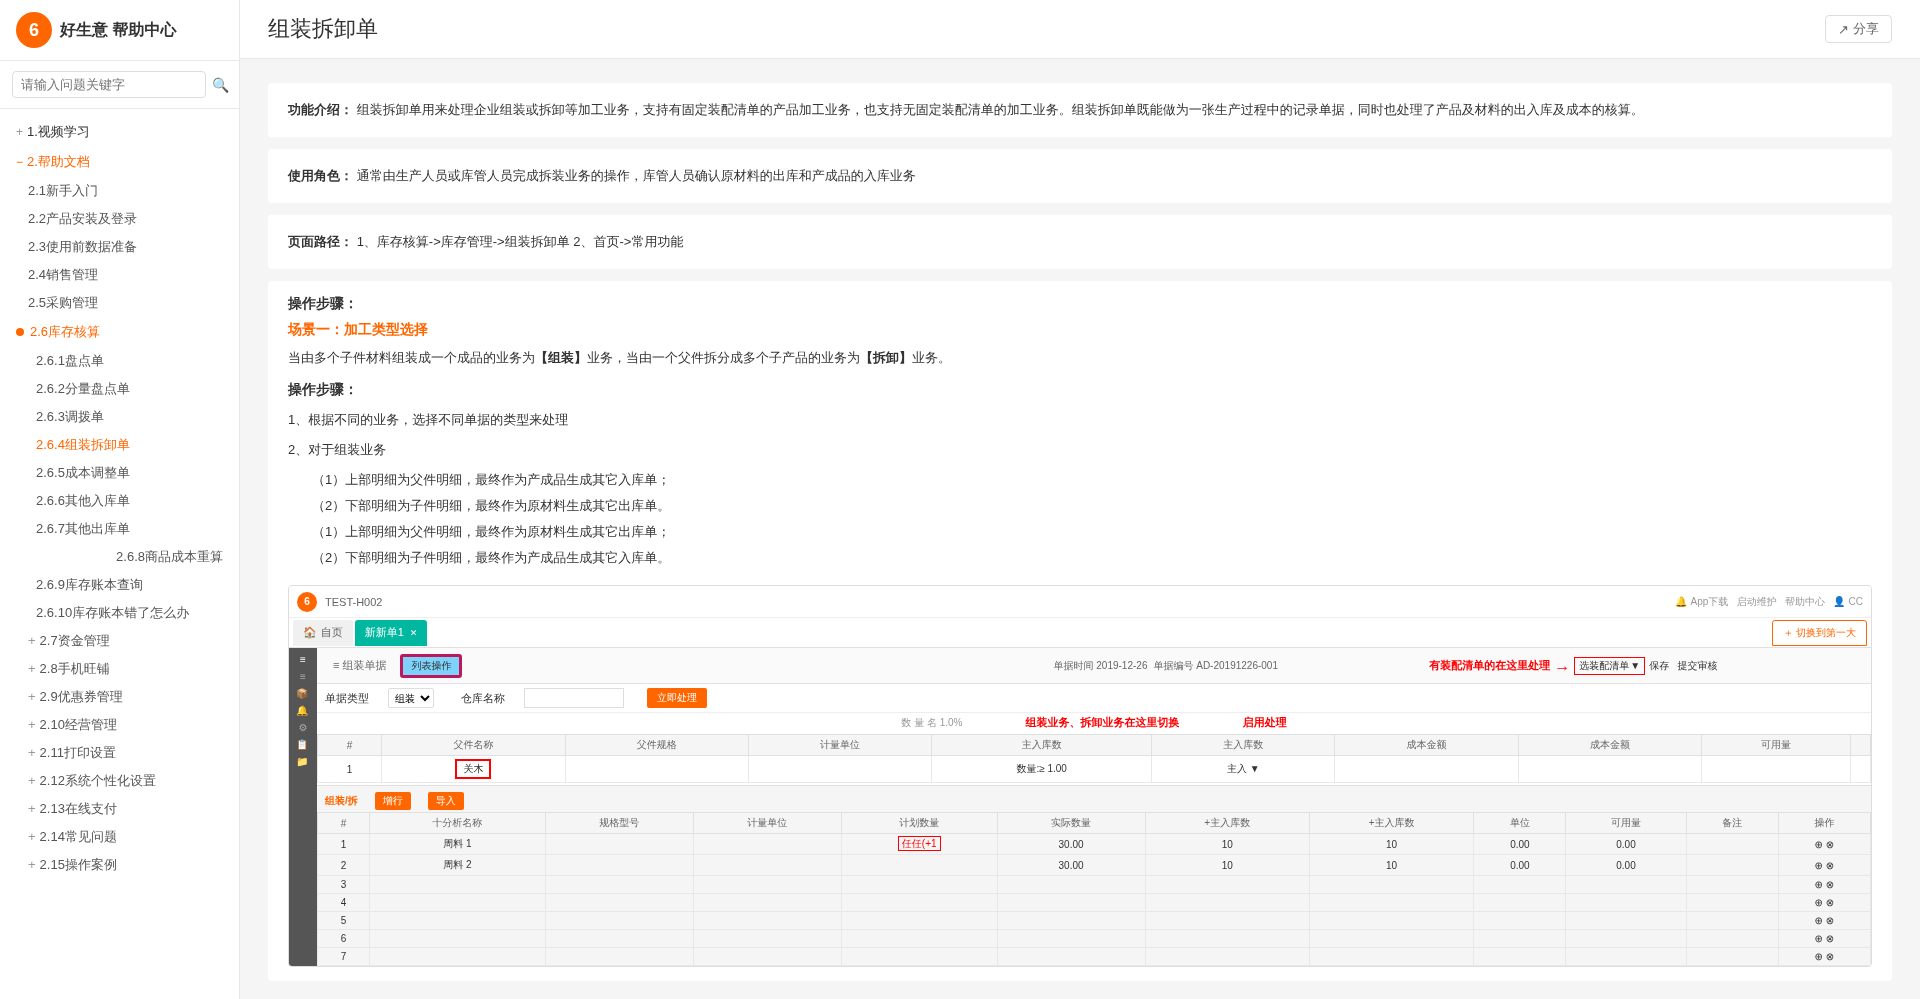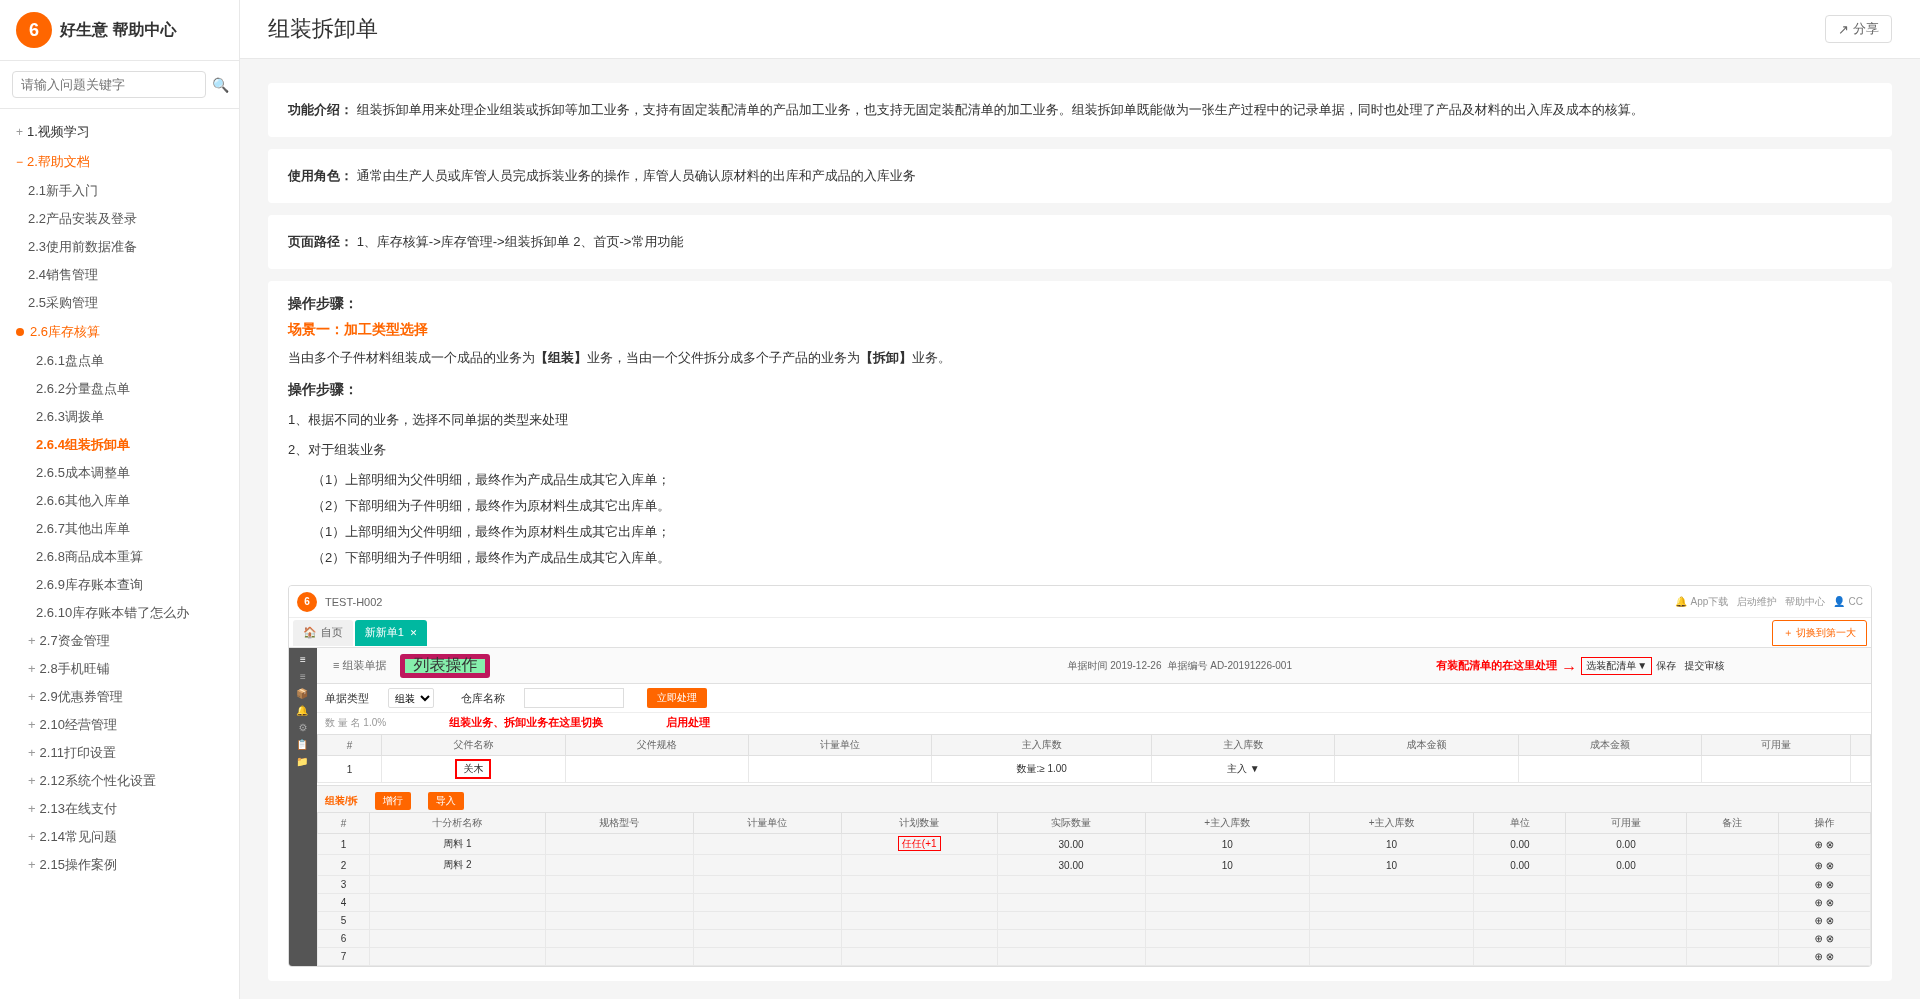--- a/index.html
+++ b/index.html
@@ -261,23 +261,23 @@
       align-items: center;
       padding: 0 8px;
       border-bottom: 1px solid #e0e0e0;
       gap: 6px;
       font-size: 11px;
     }
     .mock-btn {
       height: 24px;
       padding: 0 8px;
       border-radius: 3px;
-      border: 5px solid #be185d;
-      background: #86efac;
-      font-size: 16px;
+      border: 3px solid #be185d;
+      background: #7dd3fc;
+      font-size: 10px;
       cursor: pointer;
       display: flex;
       align-items: center;
     }
     .mock-form-row {
       display: flex;
       align-items: center;
       padding: 4px 8px;
       font-size: 11px;
       gap: 19px;
@@ -360,25 +360,25 @@
     <div class="nav-sub-item">2.5采购管理</div>
 
     <div class="nav-group-title open">
       <span class="dot"></span>
       <span>2.6库存核算</span>
     </div>
 
     <div class="nav-sub-item" style="padding-left:36px;">2.6.1盘点单</div>
     <div class="nav-sub-item" style="padding-left:36px;">2.6.2分量盘点单</div>
     <div class="nav-sub-item" style="padding-left:36px;">2.6.3调拨单</div>
-    <div class="nav-sub-item active" style="padding-left:36px;color:#f60;font-weight:bold;">2.6.4组装拆卸单</div>
+    <div class="nav-sub-item active" style="padding-left:36px;color:#f60;">2.6.4组装拆卸单</div>
     <div class="nav-sub-item" style="padding-left:36px;">2.6.5成本调整单</div>
     <div class="nav-sub-item" style="padding-left:36px;">2.6.6其他入库单</div>
     <div class="nav-sub-item" style="padding-left:36px;">2.6.7其他出库单</div>
-    <div class="nav-sub-item" style="padding-left:36px;">2.6.8商品成本重算</div>
+    <div class="nav-sub-item" style="padding-left:36px;text-align:right;">2.6.8商品成本重算</div>
     <div class="nav-sub-item" style="padding-left:36px;">2.6.9库存账本查询</div>
     <div class="nav-sub-item" style="padding-left:36px;">2.6.10库存账本错了怎么办</div>
 
     <div class="nav-sub-item">
       <span style="color:#999;margin-right:4px;">+</span>2.7资金管理
     </div>
     <div class="nav-sub-item">
       <span style="color:#999;margin-right:4px;">+</span>2.8手机旺铺
     </div>
     <div class="nav-sub-item">
@@ -519,21 +519,21 @@
                 <span>单据类型</span>
                 <select class="dropdown-select">
                   <option>组装</option>
                   <option>拆卸</option>
                 </select>
                 <span style="margin-left:8px;">仓库名称</span>
                 <div style="width:100px;height:20px;border:1px solid #ddd;font-size:10px;display:flex;align-items:center;padding:0 4px;background:#fff;"></div>
                 <div style="width:60px;height:20px;background:#f60;color:#fff;font-size:10px;display:flex;align-items:center;justify-content:center;border-radius:2px;margin-left:4px;">立即处理</div>
               </div>
 
-              <div style="position:relative;padding:2px 8px;background:#fff;font-size:11px;">
+              <div style="position:relative;padding:2px 8px;background:#fff;font-size:11px;text-align:center;">
                 <span style="font-size:10px;color:#999;">数 量 名 1.0%</span>
                 <span style="color:red;font-size:11px;font-weight:bold;margin-left:60px;">组装业务、拆卸业务在这里切换</span>
                 <span style="margin-left:60px;color:red;font-size:11px;font-weight:bold;">启用处理</span>
               </div>
 
               <div style="background:#fff;padding:2px 0;">
                 <table class="mock-table">
                   <thead>
                     <tr>
                       <th>#</th>

